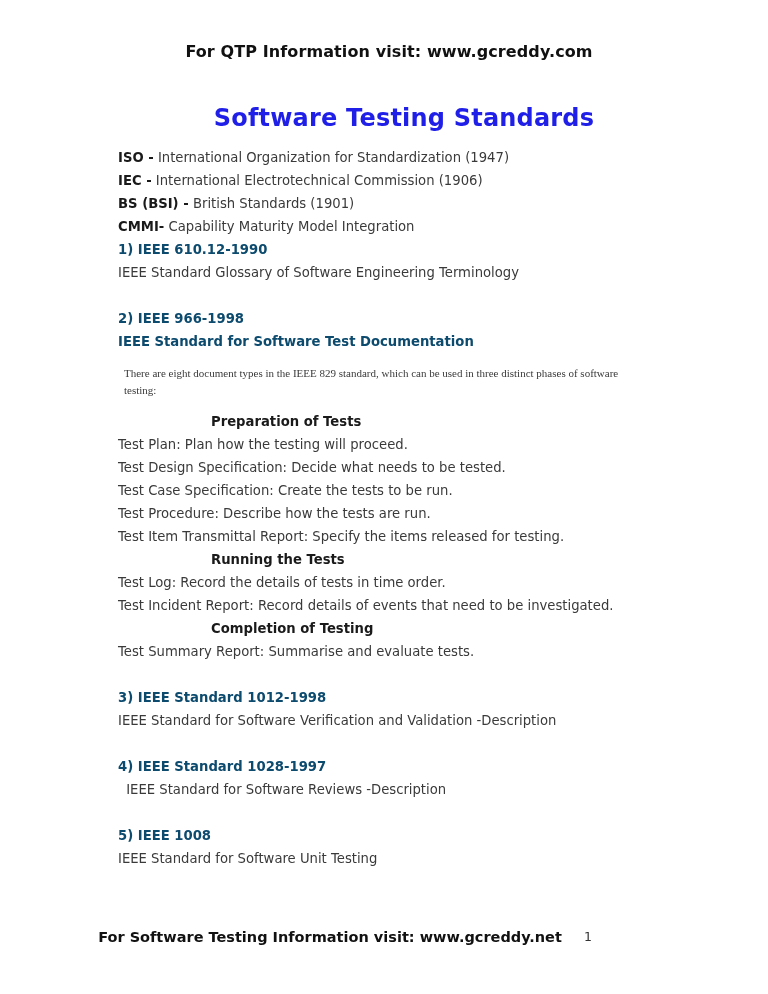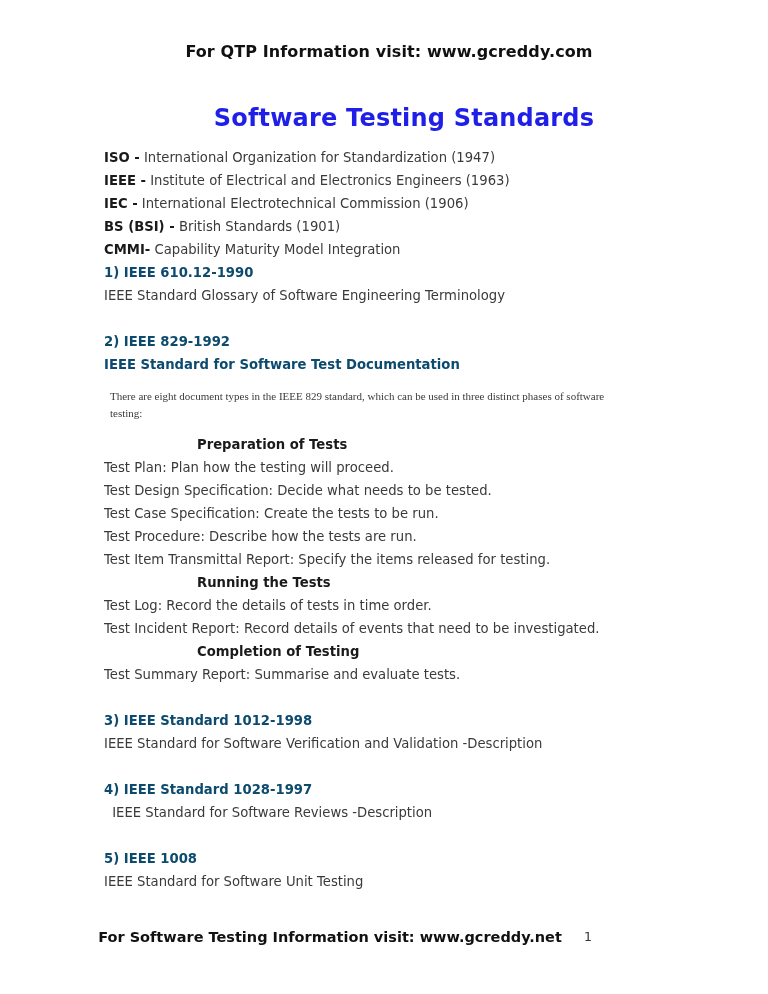--- a/index.html
+++ b/index.html
@@ -55,21 +55,21 @@
   }
   .doc-title .title-inner {
     display: inline-block;
     padding-left: 8px;
   }
 
   
   .content {
     position: absolute;
     top: 146px;
-    left: 104px;
+    left: 118px;
     width: 512px;
   }
 
   .line {
     font-size: 13.2px;
     line-height: 23px;
     color: #3a3a3a;
     margin: 0;
     white-space: pre-wrap;
   }
@@ -143,31 +143,30 @@
     <span class="hdr-inner">For QTP Information visit: www.gcreddy.com</span>
   </div>
 
   <h1 class="doc-title">
     <span class="title-inner">Software Testing Standards</span>
   </h1>
 
   <div class="content">
 
     <p class="line"><span class="strong">ISO -</span><span> International Organization for Standardization (1947)</span></p>
-    <p class="line"><span class="strong">IEEE -</span><span> Institute of Electrical and Electronics Engineers (1963)</span></p>
     <p class="line"><span class="strong">IEC -</span><span> International Electrotechnical Commission (1906)</span></p>
     <p class="line"><span class="strong">BS (BSI) -</span><span> British Standards (1901)</span></p>
     <p class="line"><span class="strong">CMMI-</span><span> Capability Maturity Model Integration</span></p>
 
     <p class="heading">1) IEEE 610.12-1990</p>
     <p class="line">IEEE Standard Glossary of Software Engineering Terminology</p>
 
     <div class="spacer"></div>
 
-    <p class="heading">2) IEEE 829-1992</p>
+    <p class="heading">2) IEEE 966-1998</p>
     <p class="heading">IEEE Standard for Software Test Documentation</p>
     <div class="spacer-sm"></div>
     <p class="para">There are eight document types in the IEEE 829 standard, which can be used in three distinct phases of software testing:</p>
     <div class="spacer-sm"></div>
 
     <p class="subheading">Preparation of Tests</p>
     <p class="line">Test Plan: Plan how the testing will proceed.</p>
     <p class="line">Test Design Specification: Decide what needs to be tested.</p>
     <p class="line">Test Case Specification: Create the tests to be run.</p>
     <p class="line">Test Procedure: Describe how the tests are run.</p>

